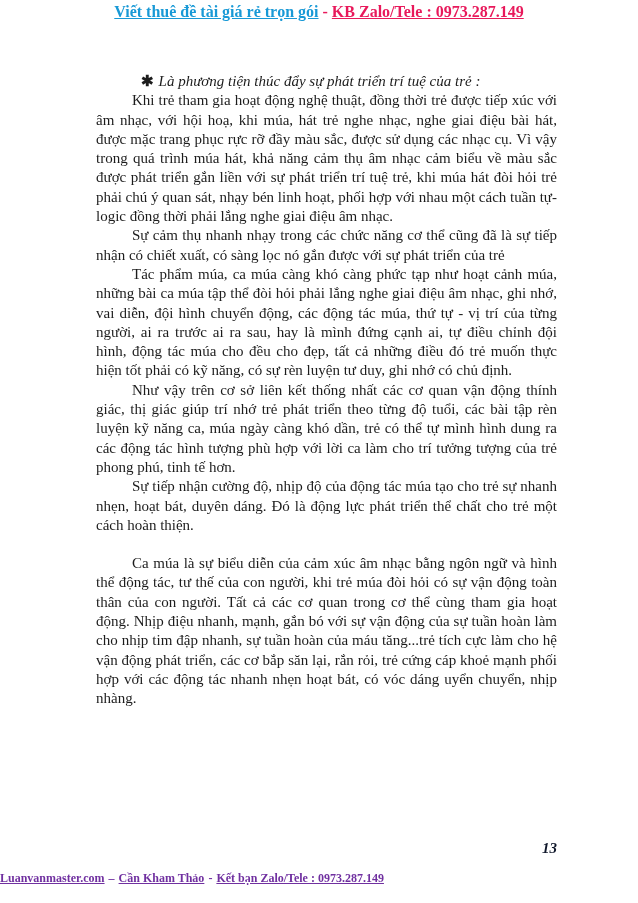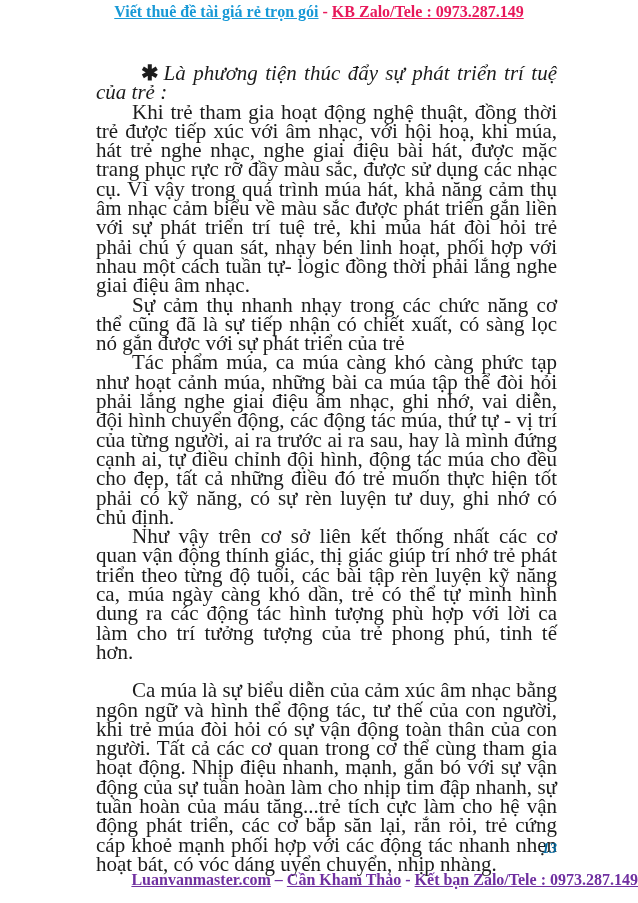--- a/index.html
+++ b/index.html
@@ -34,23 +34,23 @@
     margin: 0 4px;
     text-decoration: none;
   }
   .doc-header .contact {
     color: var(--c-contact, #e8195b);
     text-decoration: underline;
   }
   
   .content {
     position: absolute;
-    left: 96px; top: 64px;
+    left: 96px; top: 72px;
     width: 461px;
-    font-size: 21px;
+    font-size: 15px;
     line-height: 19.3px;
     text-align: justify;
   }
   .content p {
     margin: 0;
     text-indent: 36px;
   }
   .content p.heading {
     text-indent: 45px;
     font-style: italic;
@@ -61,29 +61,29 @@
     margin-right: 5px;
   }
   .spacer { height: 19px; }
   
   .page-number {
     position: absolute;
     top: 840px; right: 81px;
     font-size: 15px;
     font-weight: bold;
     font-style: italic;
-    color: #0369a1;
+    color: #0f172a;
   }
   
   .doc-footer {
     position: absolute;
     top: 871px; left: 0; width: 100%;
-    text-align: right;
+    text-align: left;
     font-weight: bold;
-    font-size: 16px;
+    font-size: 12px;
     color: var(--c-footer, #7030a0);
     white-space: nowrap;
   }
   .doc-footer .u { text-decoration: underline; }
   .doc-footer .fsep { margin: 0 4px; text-decoration: none; }
 </style>
 </head>
 <body>
 
 <div class="page">
@@ -91,20 +91,21 @@
   <div class="doc-header">
     <span class="svc">Viết thuê đề tài giá rẻ trọn gói</span><span class="hsep">-</span><span class="contact">KB Zalo/Tele : 0973.287.149</span>
   </div>
 
   <div class="content">
     <p class="heading"><span class="marker">✱</span><span>Là phương tiện thúc đẩy sự phát triển trí tuệ của trẻ :</span></p>
     <p>Khi trẻ tham gia hoạt động nghệ thuật, đồng thời trẻ được tiếp xúc với âm nhạc, với hội hoạ, khi múa, hát trẻ nghe nhạc, nghe giai điệu bài hát, được mặc trang phục rực rỡ đầy màu sắc, được sử dụng các nhạc cụ. Vì vậy trong quá trình múa hát, khả năng cảm thụ âm nhạc cảm biểu về màu sắc được phát triển gắn liền với sự phát triển trí tuệ trẻ, khi múa hát đòi hỏi trẻ phải chú ý quan sát, nhạy bén linh hoạt, phối hợp với nhau một cách tuần tự- logic đồng thời phải lắng nghe giai điệu âm nhạc.</p>
     <p>Sự cảm thụ nhanh nhạy trong các chức năng cơ thể cũng đã là sự tiếp nhận có chiết xuất, có sàng lọc nó gắn được với sự phát triển của trẻ</p>
     <p>Tác phẩm múa, ca múa càng khó càng phức tạp như hoạt cảnh múa, những bài ca múa tập thể đòi hỏi phải lắng nghe giai điệu âm nhạc, ghi nhớ, vai diễn, đội hình chuyển động, các động tác múa, thứ tự - vị trí của từng người, ai ra trước ai ra sau, hay là mình đứng cạnh ai, tự điều chỉnh đội hình, động tác múa cho đều cho đẹp, tất cả những điều đó trẻ muốn thực hiện tốt phải có kỹ năng, có sự rèn luyện tư duy, ghi nhớ có chủ định.</p>
     <p>Như vậy trên cơ sở liên kết thống nhất các cơ quan vận động thính giác, thị giác giúp trí nhớ trẻ phát triển theo từng độ tuổi, các bài tập rèn luyện kỹ năng ca, múa ngày càng khó dần, trẻ có thể tự mình hình dung ra các động tác hình tượng phù hợp với lời ca làm cho trí tưởng tượng của trẻ phong phú, tinh tế hơn.</p>
+    <p>Sự tiếp nhận cường độ, nhịp độ của động tác múa tạo cho trẻ sự nhanh nhẹn, hoạt bát, duyên dáng. Đó là động lực phát triển thể chất cho trẻ một cách hoàn thiện.</p>
     <div class="spacer"></div>
     <p>Ca múa là sự biểu diễn của cảm xúc âm nhạc bằng ngôn ngữ và hình thể động tác, tư thế của con người, khi trẻ múa đòi hỏi có sự vận động toàn thân của con người. Tất cả các cơ quan trong cơ thể cùng tham gia hoạt động. Nhịp điệu nhanh, mạnh, gắn bó với sự vận động của sự tuần hoàn làm cho nhịp tim đập nhanh, sự tuần hoàn của máu tăng...trẻ tích cực làm cho hệ vận động phát triển, các cơ bắp săn lại, rắn rỏi, trẻ cứng cáp khoẻ mạnh phối hợp với các động tác nhanh nhẹn hoạt bát, có vóc dáng uyển chuyển, nhịp nhàng.</p>
   </div>
 
   <div class="page-number">13</div>
 
   <div class="doc-footer">
     <span class="u">Luanvanmaster.com</span><span class="fsep">–</span><span class="u">Cần Kham Thảo</span><span class="fsep">-</span><span class="u">Kết bạn Zalo/Tele : 0973.287.149</span>
   </div>
 

